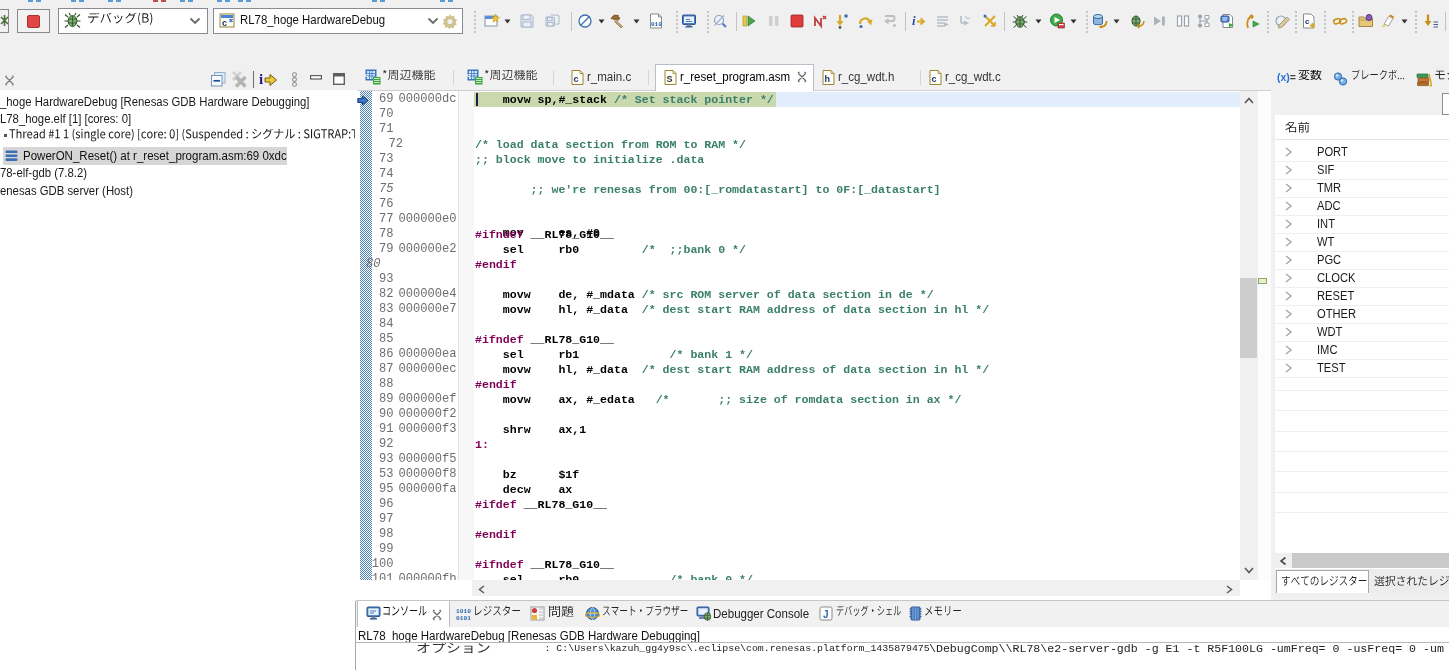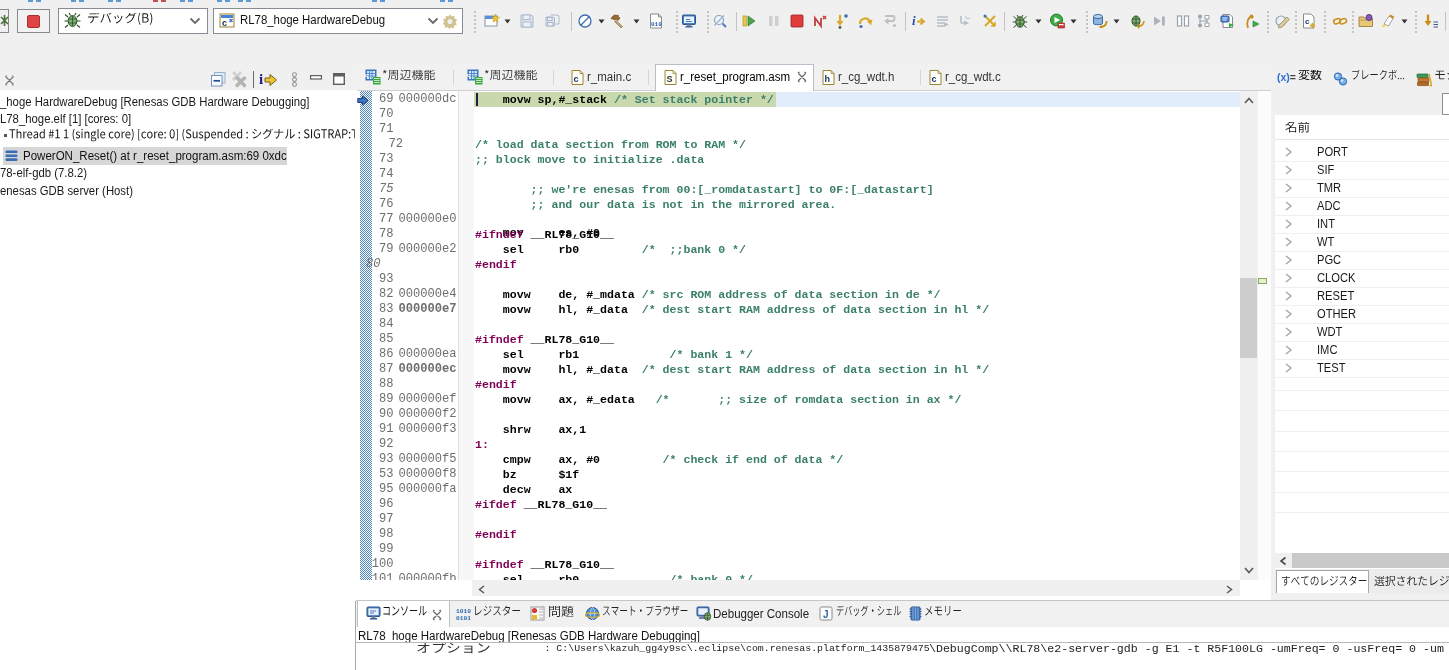--- a/index.html
+++ b/index.html
@@ -393,64 +393,62 @@
 <div class="gut" style="left:41.5px;top:1px;">000000dc</div>
 <div class="ed" style="left:118px;top:1px;">    movw sp,#_stack <span class="cm">/* Set stack pointer */</span></div>
 <div class="gut" style="left:9px;top:16px;width:27.5px;text-align:right;">70</div>
 <div class="gut" style="left:9px;top:31px;width:27.5px;text-align:right;">71</div>
 <div class="gut" style="left:25px;top:46px;width:27.5px;text-align:center;">72</div>
 <div class="ed" style="left:118px;top:46px;"><span class="cm">/* load data section from ROM to RAM */</span></div>
 <div class="gut" style="left:9px;top:61px;width:27.5px;text-align:right;">73</div>
 <div class="ed" style="left:118px;top:61px;"><span class="cm">;; block move to initialize .data</span></div>
 <div class="gut" style="left:9px;top:76px;width:27.5px;text-align:right;">74</div>
 <div class="gut" style="left:9px;top:91px;width:27.5px;text-align:right;font-style:italic;">75</div>
-<div class="ed" style="left:118px;top:91px;">        <span class="cm">;; we're enesas from 00:[_romdatastart] to 0F:[_datastart]</span></div>
+<div class="ed" style="left:118px;top:91px;">        <span class="cm">;; we're renesas from 00:[_romdatastart] to 0F:[_datastart]</span></div>
 <div class="gut" style="left:9px;top:106px;width:27.5px;text-align:right;">76</div>
-<div class="ed" style="left:118px;top:106px;">        <span class="cm">;; and our data is not in the mirrored area.</span></div>
 <div class="gut" style="left:9px;top:121px;width:27.5px;text-align:right;">77</div>
 <div class="gut" style="left:41.5px;top:121px;">000000e0</div>
 <div class="ed" style="left:118px;top:134px;">    mov     es, #0</div>
 <div class="gut" style="left:9px;top:136px;width:27.5px;text-align:right;">78</div>
 <div class="ed" style="left:118px;top:136px;"><span class="pp">#ifndef</span> __RL78_G10__</div>
 <div class="gut" style="left:9px;top:151px;width:27.5px;text-align:right;">79</div>
 <div class="gut" style="left:41.5px;top:151px;">000000e2</div>
 <div class="ed" style="left:118px;top:151px;">    sel     rb0         <span class="cm">/*  ;;bank 0 */</span></div>
 <div class="gut" style="left:9px;top:166px;width:27.5px;text-align:left;font-style:italic;">80</div>
 <div class="ed" style="left:118px;top:166px;"><span class="pp">#endif</span></div>
 <div class="gut" style="left:9px;top:181px;width:27.5px;text-align:right;">93</div>
 <div class="gut" style="left:9px;top:196px;width:27.5px;text-align:right;">82</div>
 <div class="gut" style="left:41.5px;top:196px;">000000e4</div>
-<div class="ed" style="left:118px;top:196px;">    movw    de, #_mdata <span class="cm">/* src ROM address of data section in de */</span></div>
+<div class="ed" style="left:118px;top:196px;">    movw    de, #_mdata <span class="cm">/* src ROM server of data section in de */</span></div>
 <div class="gut" style="left:9px;top:211px;width:27.5px;text-align:right;">83</div>
-<div class="gut" style="left:41.5px;top:211px;font-weight:bold;">000000e7</div>
+<div class="gut" style="left:41.5px;top:211px;">000000e7</div>
 <div class="ed" style="left:118px;top:211px;">    movw    hl, #_data  <span class="cm">/* dest start RAM address of data section in hl */</span></div>
 <div class="gut" style="left:9px;top:226px;width:27.5px;text-align:right;">84</div>
 <div class="gut" style="left:9px;top:241px;width:27.5px;text-align:right;">85</div>
 <div class="ed" style="left:118px;top:241px;"><span class="pp">#ifndef</span> __RL78_G10__</div>
 <div class="gut" style="left:9px;top:256px;width:27.5px;text-align:right;">86</div>
 <div class="gut" style="left:41.5px;top:256px;">000000ea</div>
 <div class="ed" style="left:118px;top:256px;">    sel     rb1             <span class="cm">/* bank 1 */</span></div>
 <div class="gut" style="left:9px;top:271px;width:27.5px;text-align:right;">87</div>
-<div class="gut" style="left:41.5px;top:271px;font-weight:bold;">000000ec</div>
+<div class="gut" style="left:41.5px;top:271px;">000000ec</div>
 <div class="ed" style="left:118px;top:271px;">    movw    hl, #_data  <span class="cm">/* dest start RAM address of data section in hl */</span></div>
 <div class="gut" style="left:9px;top:286px;width:27.5px;text-align:right;">88</div>
 <div class="ed" style="left:118px;top:286px;"><span class="pp">#endif</span></div>
 <div class="gut" style="left:9px;top:301px;width:27.5px;text-align:right;">89</div>
 <div class="gut" style="left:41.5px;top:301px;">000000ef</div>
 <div class="ed" style="left:118px;top:301px;">    movw    ax, #_edata   <span class="cm">/*       ;; size of romdata section in ax */</span></div>
 <div class="gut" style="left:9px;top:316px;width:27.5px;text-align:right;">90</div>
 <div class="gut" style="left:41.5px;top:316px;">000000f2</div>
 <div class="gut" style="left:9px;top:331px;width:27.5px;text-align:right;">91</div>
 <div class="gut" style="left:41.5px;top:331px;">000000f3</div>
 <div class="ed" style="left:118px;top:331px;">    shrw    ax,1</div>
 <div class="gut" style="left:9px;top:346px;width:27.5px;text-align:right;">92</div>
 <div class="ed" style="left:118px;top:346px;"><span class="pp">1:</span></div>
 <div class="gut" style="left:9px;top:361px;width:27.5px;text-align:right;">93</div>
 <div class="gut" style="left:41.5px;top:361px;">000000f5</div>
-<div class="ed" style="left:118px;top:361px;">    cmpw    ax, #0         <span class="cm">/* check if end of data */</span></div>
 <div class="gut" style="left:9px;top:376px;width:27.5px;text-align:right;">53</div>
 <div class="gut" style="left:41.5px;top:376px;">000000f8</div>
 <div class="ed" style="left:118px;top:376px;">    bz      $1f</div>
 <div class="gut" style="left:9px;top:391px;width:27.5px;text-align:right;">95</div>
 <div class="gut" style="left:41.5px;top:391px;">000000fa</div>
 <div class="ed" style="left:118px;top:391px;">    decw    ax</div>
 <div class="gut" style="left:9px;top:406px;width:27.5px;text-align:right;">96</div>
 <div class="ed" style="left:118px;top:406px;"><span class="pp">#ifdef</span> __RL78_G10__</div>
 <div class="gut" style="left:9px;top:421px;width:27.5px;text-align:right;">97</div>
 <div class="gut" style="left:9px;top:436px;width:27.5px;text-align:right;">98</div>

